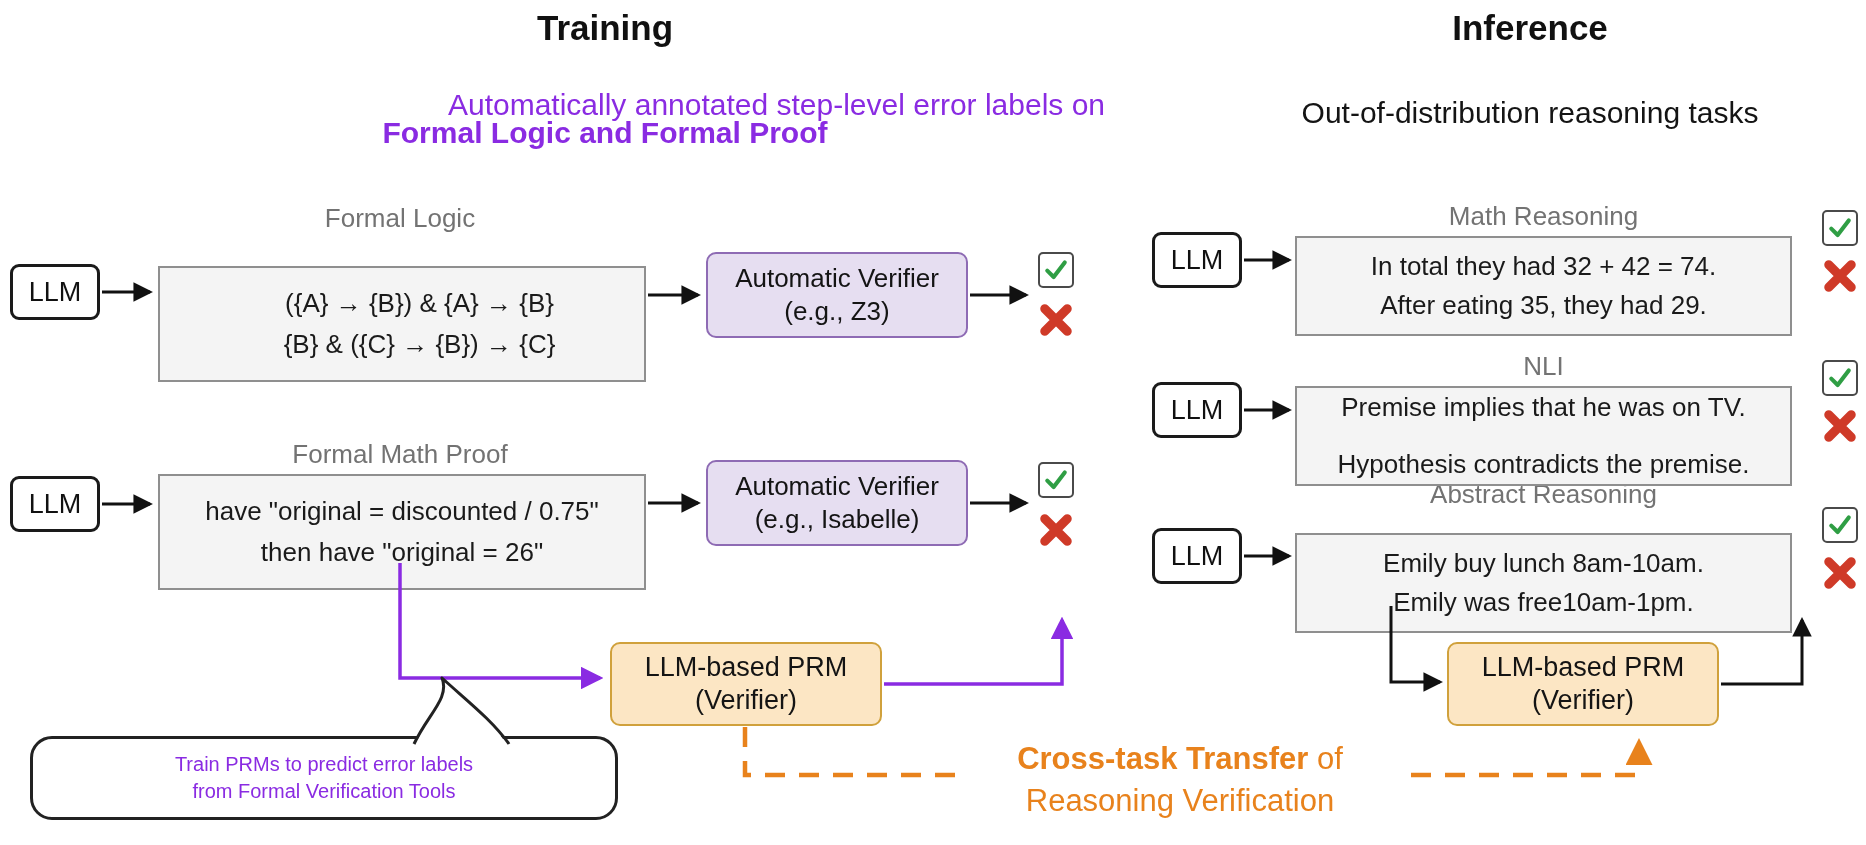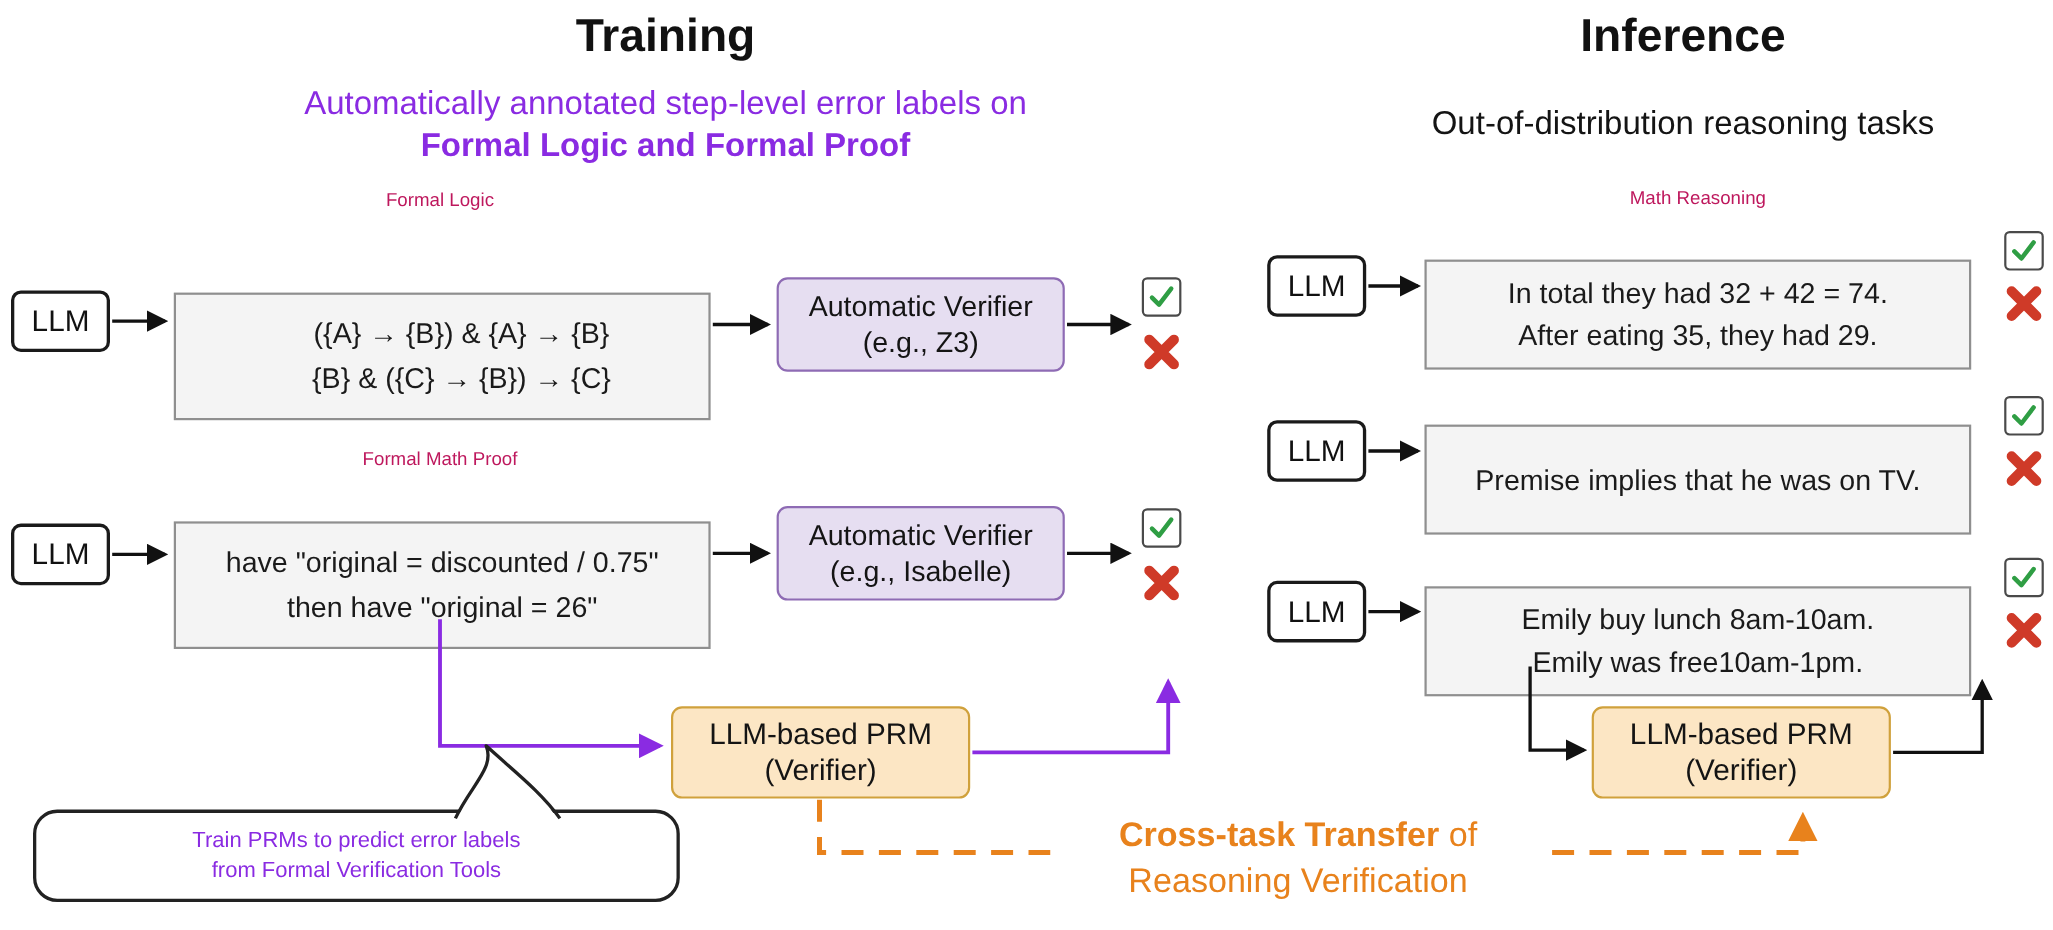--- a/index.html
+++ b/index.html
@@ -2,24 +2,24 @@
 <html><head>
 <meta charset="utf-8">
 <style>
   html,body{margin:0;padding:0;background:#fff;}
   #canvas{
     position:relative;width:1866px;height:845px;background:#fff;overflow:hidden;
     font-family:"Liberation Sans",sans-serif;color:#141414;
   }
   .abs{position:absolute;}
   .center{text-align:center;}
-  .title{font-size:42px;font-weight:bold;color:#111;}
+  .title{font-size:35px;font-weight:bold;color:#111;}
   .subtitle-purple{font-size:30px;color:#8a2be2;}
   .subtitle-purple.bold{font-weight:bold;}
-  .plain-label{font-size:17px;color:#be185d;}
+  .plain-label{font-size:26px;color:#737373;margin-top:31px;}
   .box-llm{
     width:90px;height:56px;background:#fff;border:3px solid #1a1a1a;border-radius:9px;
     display:flex;align-items:center;justify-content:center;font-size:27px;color:#111;box-sizing:border-box;z-index:1;
   }
   .box-gray{
     background:#f4f4f4;border:2px solid #8f8f8f;box-sizing:border-box;z-index:1;
     display:flex;flex-direction:column;align-items:center;justify-content:center;gap:10px;
     font-size:26px;color:#1a1a1a;margin-top:28px;
   }
   .box-gray.left{width:488px;height:116px;}
@@ -86,21 +86,21 @@
     <path d="M 1391 606 V 682 H 1440" stroke="#111" stroke-width="3" fill="none" marker-end="url(#m-black)"></path>
     <path d="M 1721 684 H 1802 V 620" stroke="#111" stroke-width="3" fill="none" marker-end="url(#m-black)"></path>
 
     <path d="M 745 727 V 775 H 1639 V 742" stroke="#e8821c" stroke-width="4.5" fill="none" stroke-dasharray="20 14" marker-end="url(#m-orange)"></path>
 
     <path d="M 414 748 C 428 714 450 698 442 678 C 466 700 492 720 509 748 Z" fill="#fff"></path>
     <path d="M 414 744 C 428 714 450 698 442 678 C 466 700 492 720 509 744" fill="none" stroke="#222" stroke-width="3" stroke-linejoin="round"></path>
   </svg>
 
   <div class="abs title center" style="left:380px;top:8px;width:450px;">Training</div>
-  <div class="abs subtitle-purple center" style="left:105px;top:78px;width:1000px;">Automatically annotated step-level error labels on</div>
+  <div class="abs subtitle-purple center" style="left:105px;top:88px;width:1000px;text-align:right;">Automatically annotated step-level error labels on</div>
   <div class="abs subtitle-purple bold center" style="left:105px;top:116px;width:1000px;">Formal Logic and Formal Proof</div>
 
   <div class="abs plain-label center" style="left:155px;top:172px;width:490px;">Formal Logic</div>
   <div class="abs box-llm" style="left:10px;top:264px;">
     <span>LLM</span>
   </div>
   <div class="abs box-gray left" style="left:158px;top:238px;padding-left:35px;">
     <div>({A} → {B}) &amp; {A} → {B}</div>
     <div>{B} &amp; ({C} → {B}) → {C}</div>
   </div>
@@ -178,20 +178,21 @@
         <path d="M4.5 4.5 L19.5 19.5 M19.5 4.5 L4.5 19.5" stroke="#cf3a28" stroke-width="6" stroke-linecap="round"></path>
       </svg>
   </span>
 
   <div class="abs plain-label center" style="left:1295px;top:320px;width:497px;">NLI</div>
   <div class="abs box-llm" style="left:1152px;top:382px;">
     <span>LLM</span>
   </div>
   <div class="abs box-gray right" style="left:1295px;top:358px;gap:26px;">
     <div>Premise implies that he was on TV.</div>
+    <div>Hypothesis contradicts the premise.</div>
   </div>
   <span class="abs check" style="left:1822px;top:360px;">
     <svg viewBox="0 0 24 24">
         <path d="M4.5 12.5 L10 18 L19.5 5.5" fill="none" stroke="#2f9e44" stroke-width="3.5" stroke-linecap="round" stroke-linejoin="round"></path>
       </svg>
   </span>
   <span class="abs cross" style="left:1822px;top:408px;">
     <svg viewBox="0 0 24 24">
         <path d="M4.5 4.5 L19.5 19.5 M19.5 4.5 L4.5 19.5" stroke="#cf3a28" stroke-width="6" stroke-linecap="round"></path>
       </svg>

